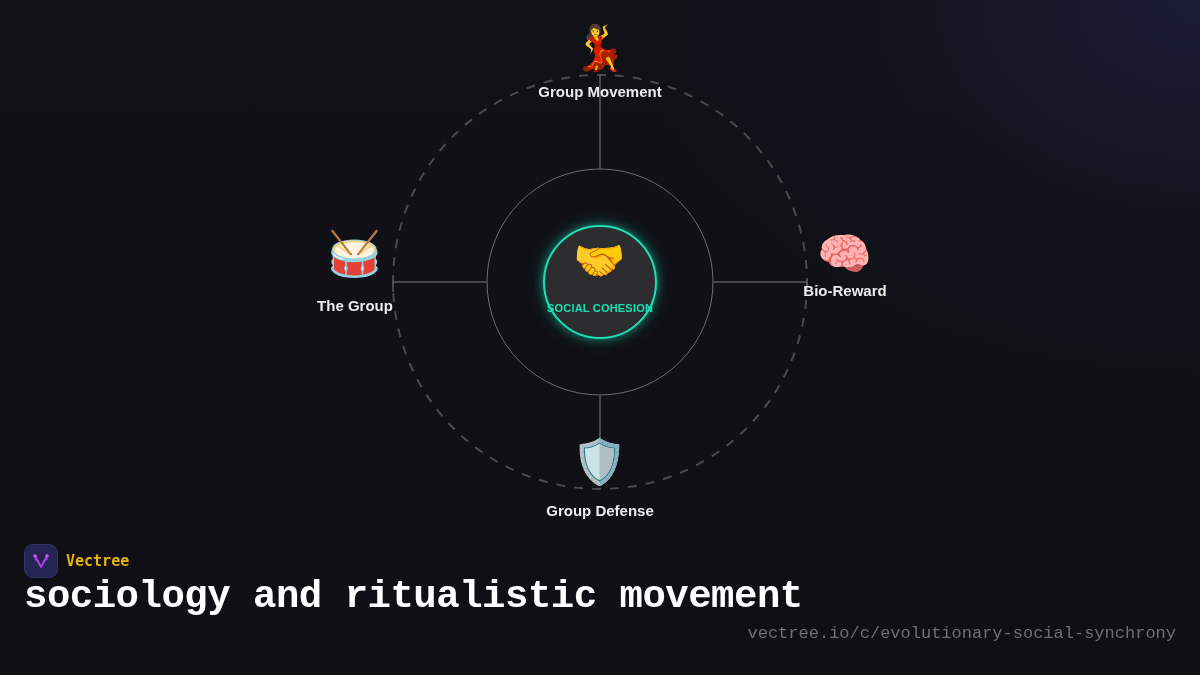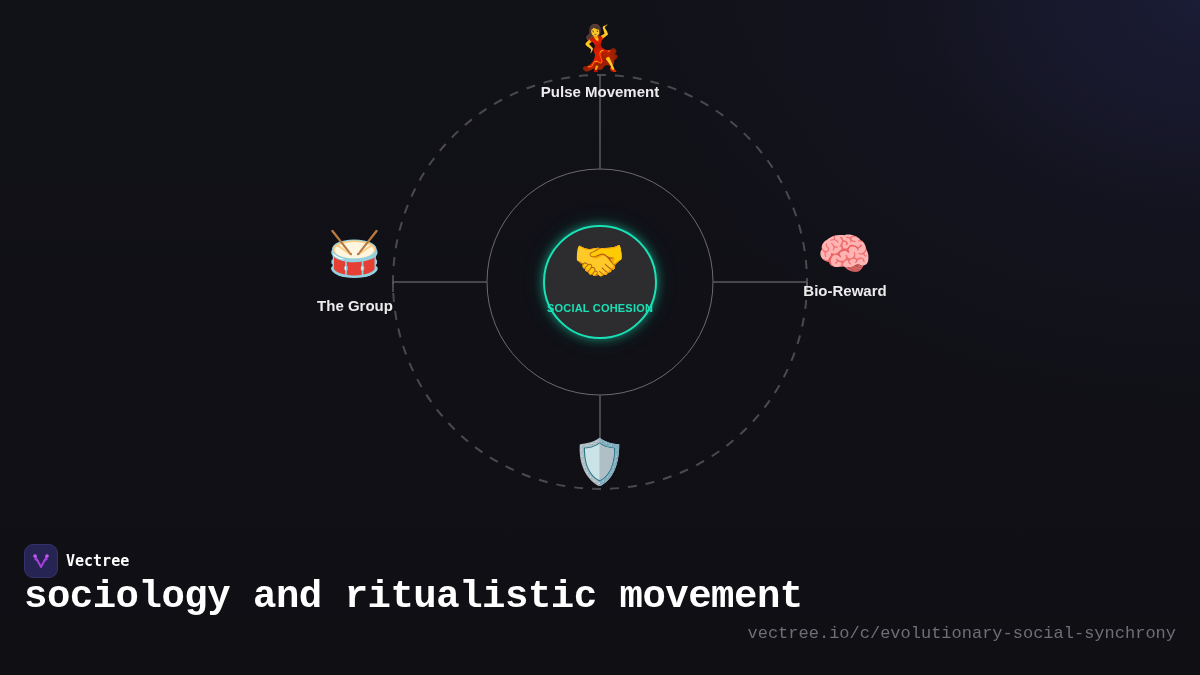--- a/index.html
+++ b/index.html
@@ -106,21 +106,21 @@
       height: 34px;
       border-radius: 9px;
       background: #262452;
       border: 1px solid #34326a;
       box-sizing: border-box;
       display: flex;
       align-items: center;
       justify-content: center;
     }
     .brand-name {
-      color: #ffffff;
+      color: #eab308;
       font-family: "DejaVu Sans Mono", monospace;
       font-weight: bold;
       font-size: 15px;
     }
     .title {
       position: absolute;
       left: 24px;
       top: 581px;
       margin: 0;
       color: #ffffff;
@@ -160,35 +160,36 @@
     <line x1="807" y1="282" x2="807" y2="292" stroke="#5a5a5e" stroke-width="1.5"></line>
   </svg>
 
   <div class="core">
     <div class="core-emoji">🤝</div>
   </div>
   <div class="core-label">SOCIAL COHESION</div>
 
   <div class="node" id="node-top">
     <div class="node-emoji">💃</div>
-    <div class="node-label">Pulse Movement</div>
+    <div class="node-label">Group Movement</div>
   </div>
 
   <div class="node" id="node-left">
     <div class="node-emoji">🥁</div>
     <div class="node-label">The Group</div>
   </div>
 
   <div class="node" id="node-right">
     <div class="node-emoji">🧠</div>
     <div class="node-label">Bio-Reward</div>
   </div>
 
   <div class="node" id="node-bottom">
     <div class="node-emoji">🛡️</div>
+    <div class="node-label">Group Defense</div>
   </div>
 </div>
 
 <div class="brand">
   <div class="brand-logo">
     <svg width="20" height="20" viewBox="0 0 20 20">
       <path d="M4 5 L10 16 L16 5" fill="none" stroke="#a63ee0" stroke-width="2" stroke-linecap="round" stroke-linejoin="round"></path>
       <path d="M7 10 L4 8 M13 10 L16 8" fill="none" stroke="#a63ee0" stroke-width="1.6" stroke-linecap="round"></path>
       <circle cx="4" cy="5" r="1.8" fill="#c25cf0"></circle>
       <circle cx="16" cy="5" r="1.8" fill="#c25cf0"></circle>

